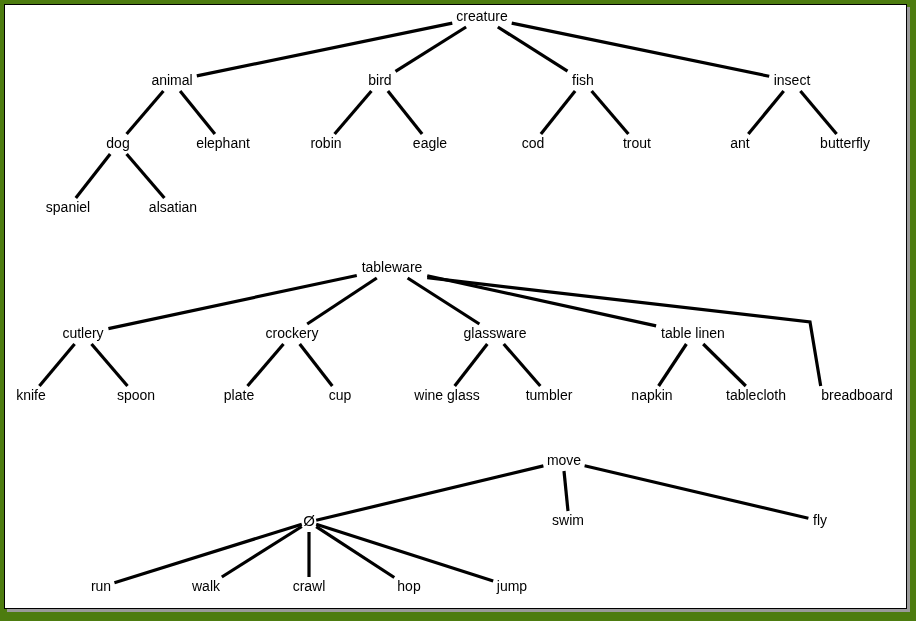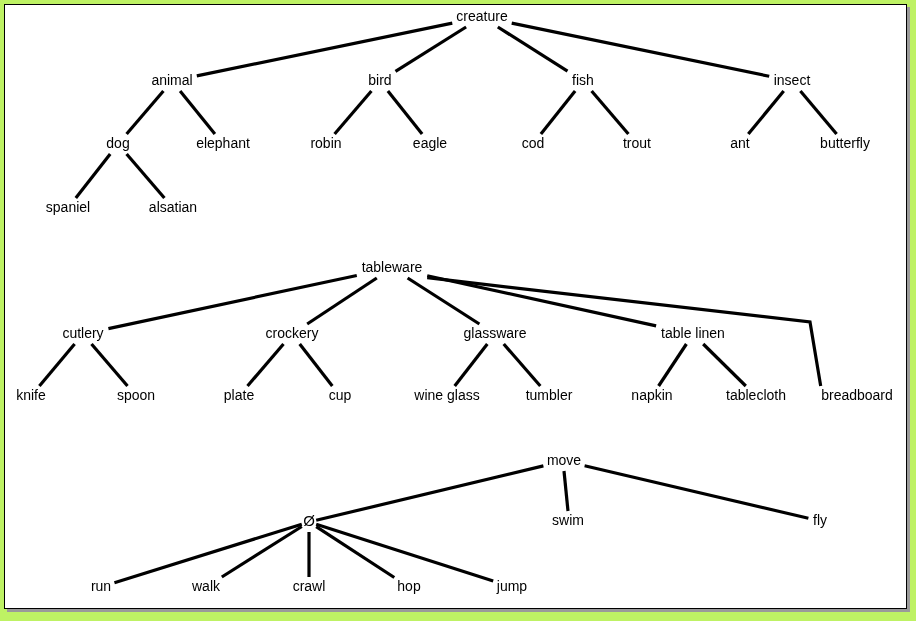--- a/index.html
+++ b/index.html
@@ -5,21 +5,21 @@
   html, body {
     margin: 0;
     padding: 0;
     background: #ffffff;
     font-family: "Liberation Sans", sans-serif;
   }
   #page {
     position: relative;
     width: 916px;
     height: 621px;
-    background: #bef264;
+    background: #4d7c0f;
     overflow: hidden;
   }
   
   #frame {
     position: absolute;
     left: 4px;
     top: 4px;
     width: 903px;
     height: 605px;
     border: 1px solid #000000;

